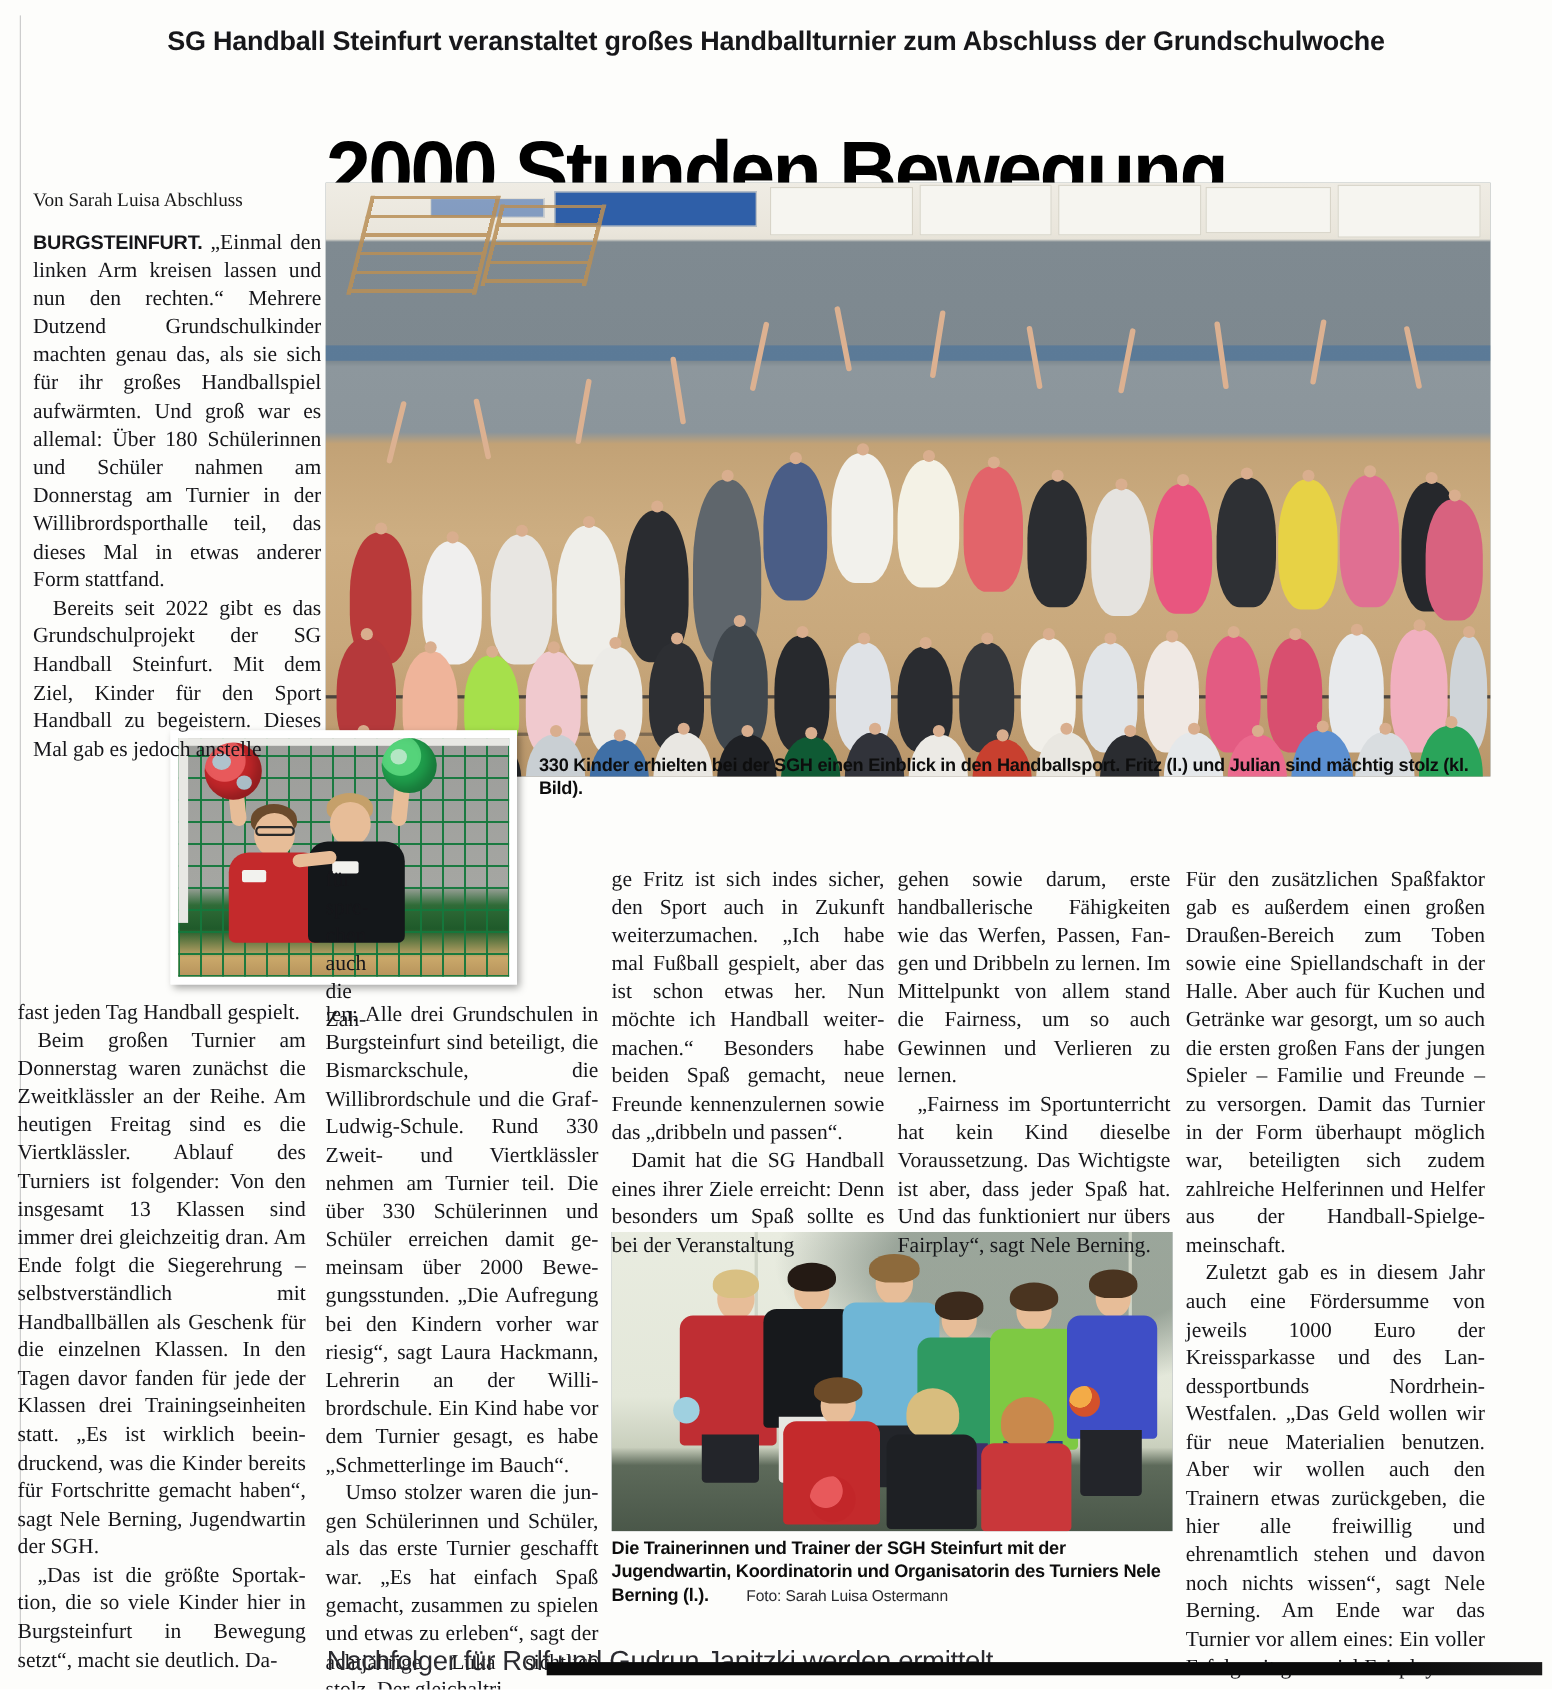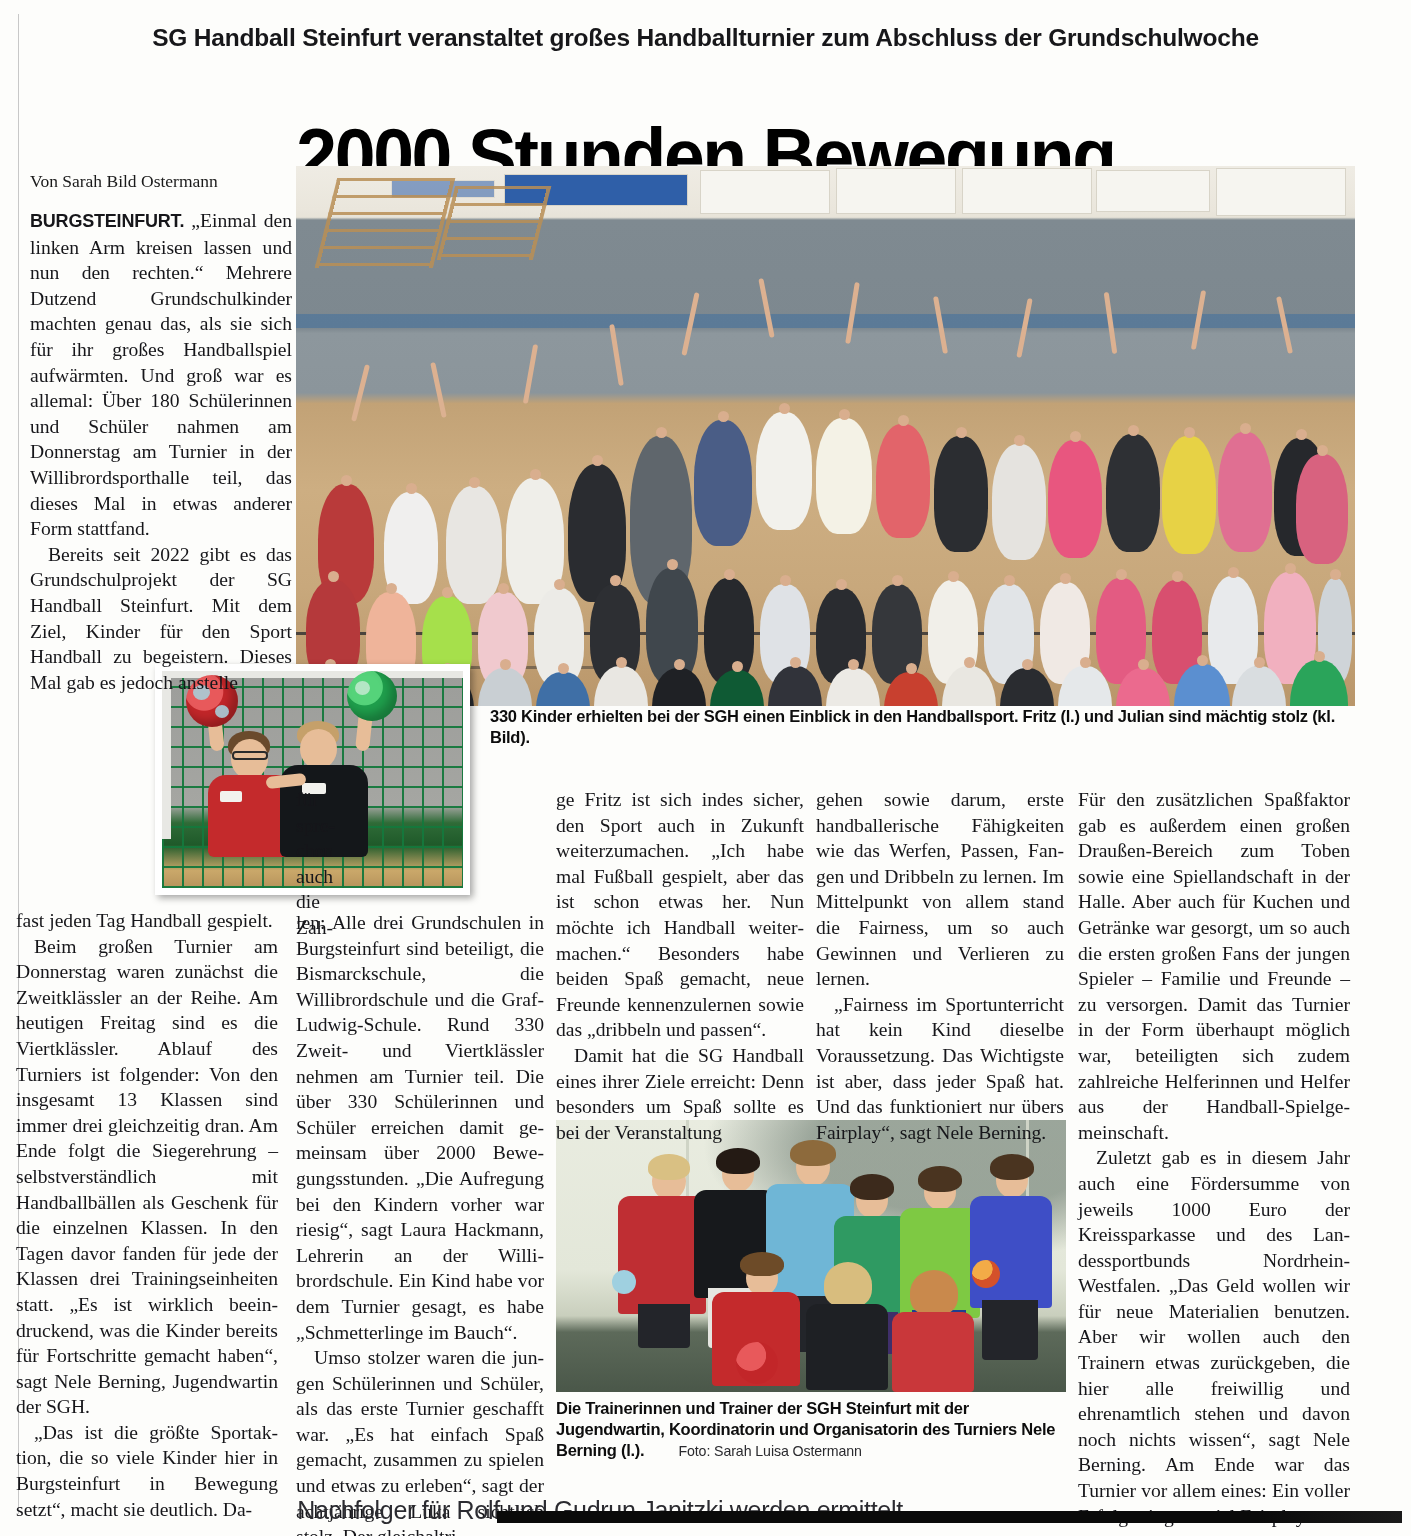--- a/index.html
+++ b/index.html
@@ -139,21 +139,21 @@
   
   .caption {
     position: absolute;
     font-family: "Liberation Sans", sans-serif;
     font-weight: 700;
     font-size: 16.5px;
     line-height: 21px;
     color: #0d0d0d;
     letter-spacing: -0.25px;
   }
-  #caption-main { left: 490px; top: 706px; width: 870px; }
+  #caption-main { left: 490px; top: 686px; width: 870px; }
   #credit-main {
     position: absolute;
     left: 490px; top: 748px; width: 870px;
     text-align: right;
     font-family: "Liberation Sans", sans-serif;
     font-weight: 400;
     font-size: 14.5px;
     color: #26262a;
     letter-spacing: -0.2px;
   }
@@ -330,21 +330,21 @@
 </head>
 <body>
 
 <div class="page">
 
   <div class="page-rule-left"></div>
 
   <div class="kicker">SG Handball Steinfurt veranstaltet großes Handballturnier zum Abschluss der Grundschulwoche</div>
   <h1 class="headline">2000 Stunden Bewegung</h1>
 
-  <div class="byline">Von Sarah Bild Ostermann</div>
+  <div class="byline">Von Sarah Luisa Abschluss</div>
 
   <div class="photo" id="photo-main">
     <div class="photo-inner">
       <div class="gym-bg"></div>
 
       <div class="wall-banner blue" style="left:208px; top:8px; width:182px; height:30px;"></div>
       <div class="wall-banner white" style="left:404px; top:4px; width:128px; height:42px;"></div>
       <div class="wall-banner white" style="left:540px; top:2px; width:118px; height:44px;"></div>
       <div class="wall-banner white" style="left:666px; top:2px; width:128px; height:44px;"></div>
       <div class="wall-banner white" style="left:800px; top:4px; width:112px; height:40px;"></div>

